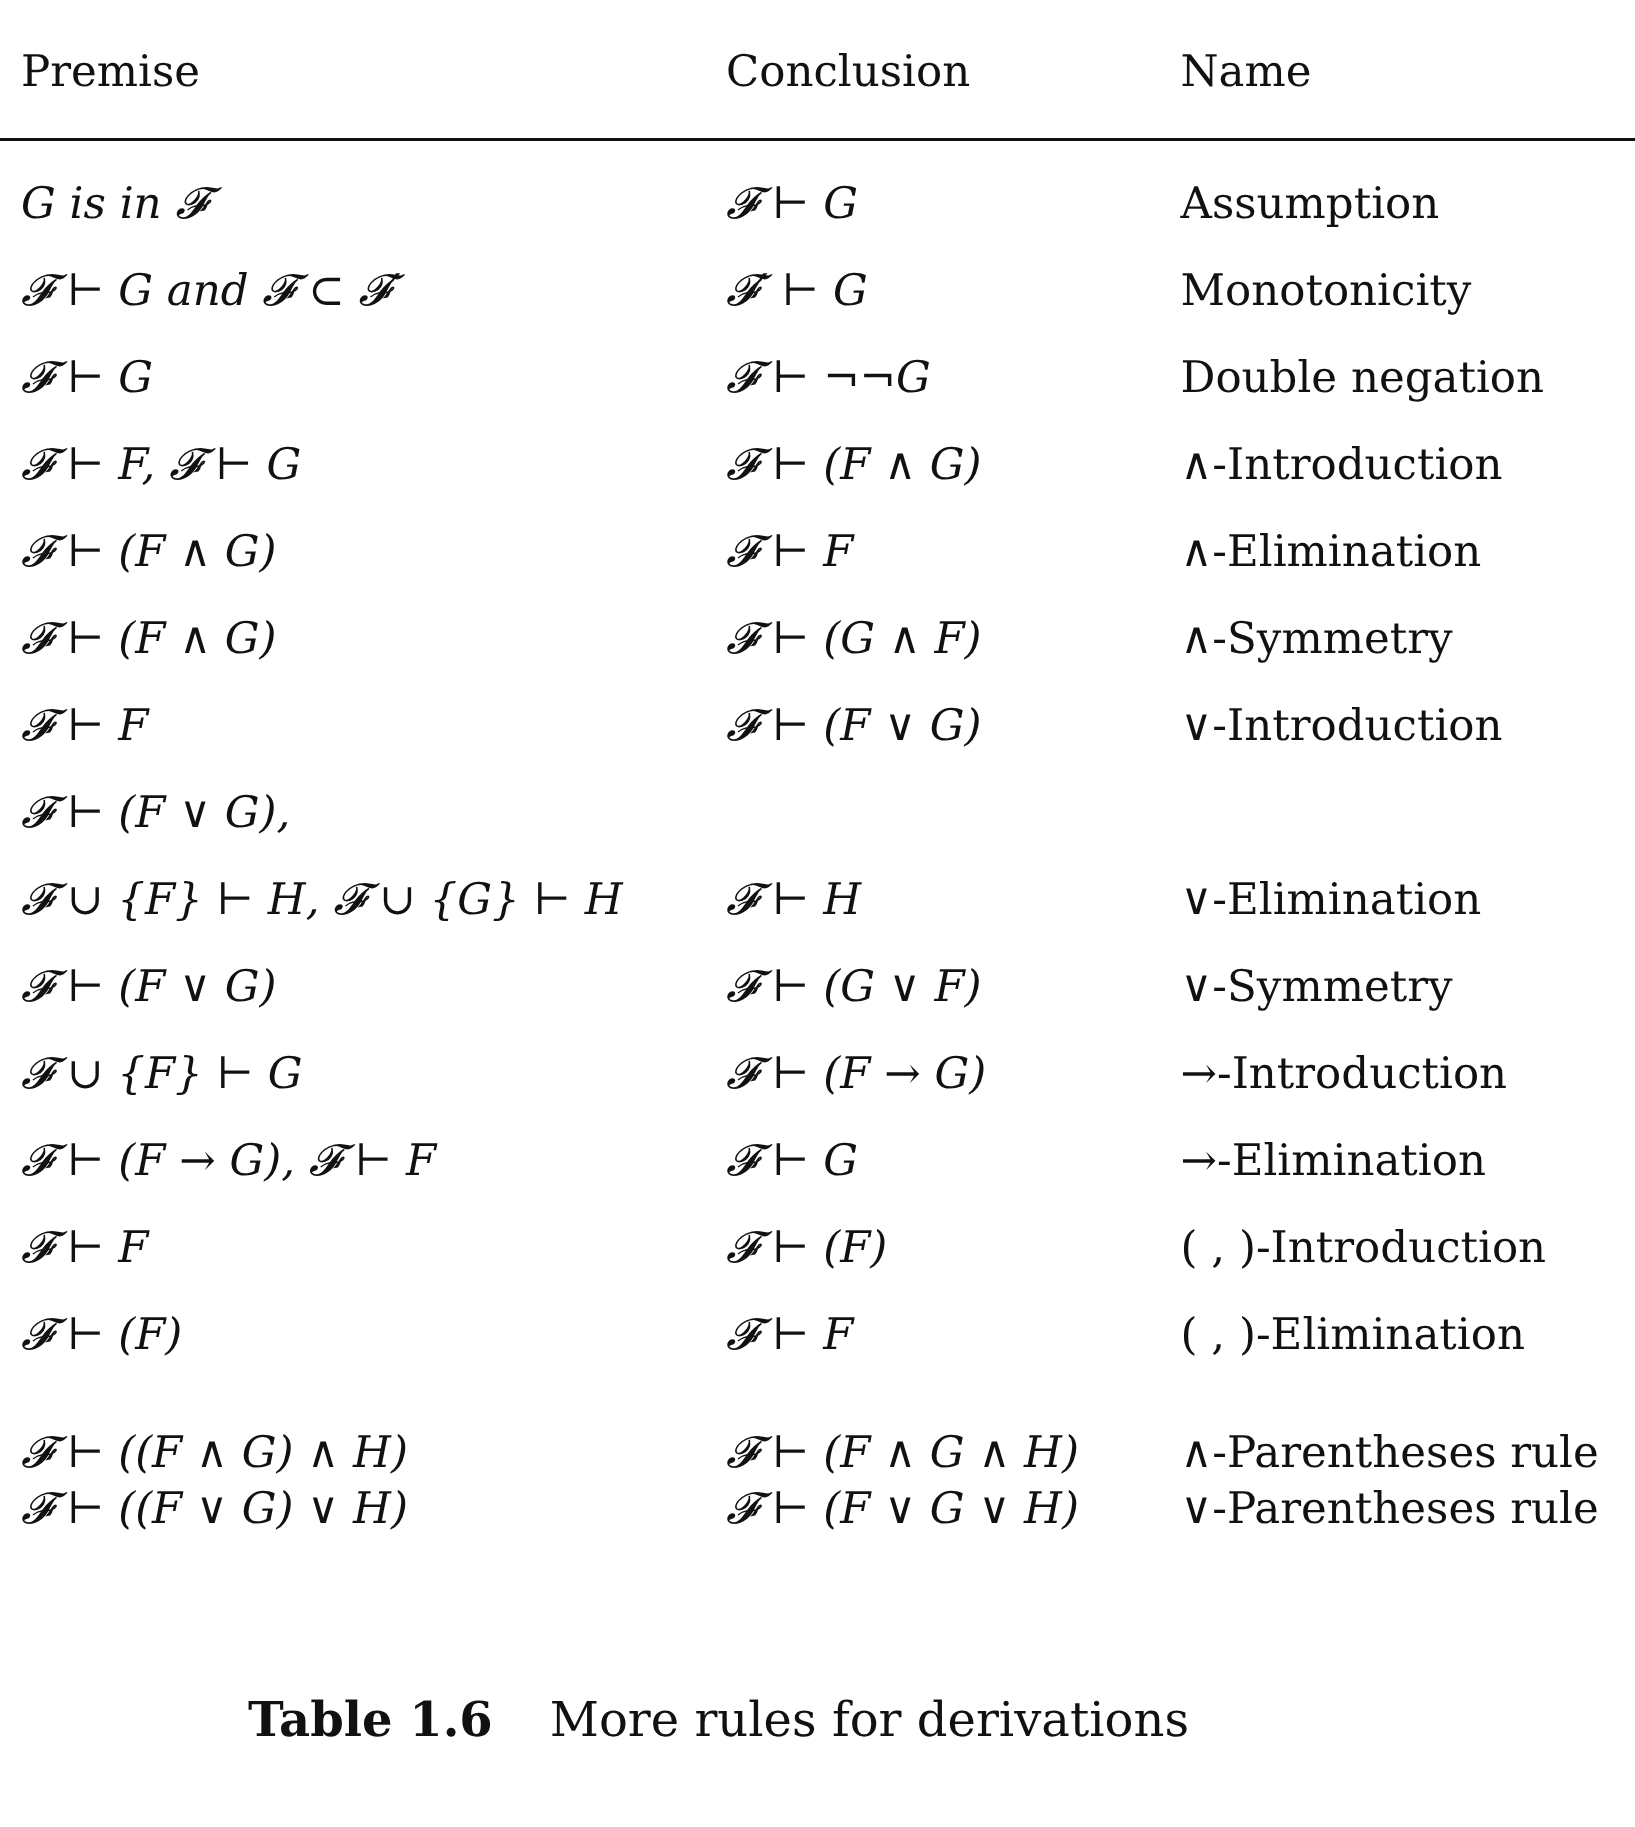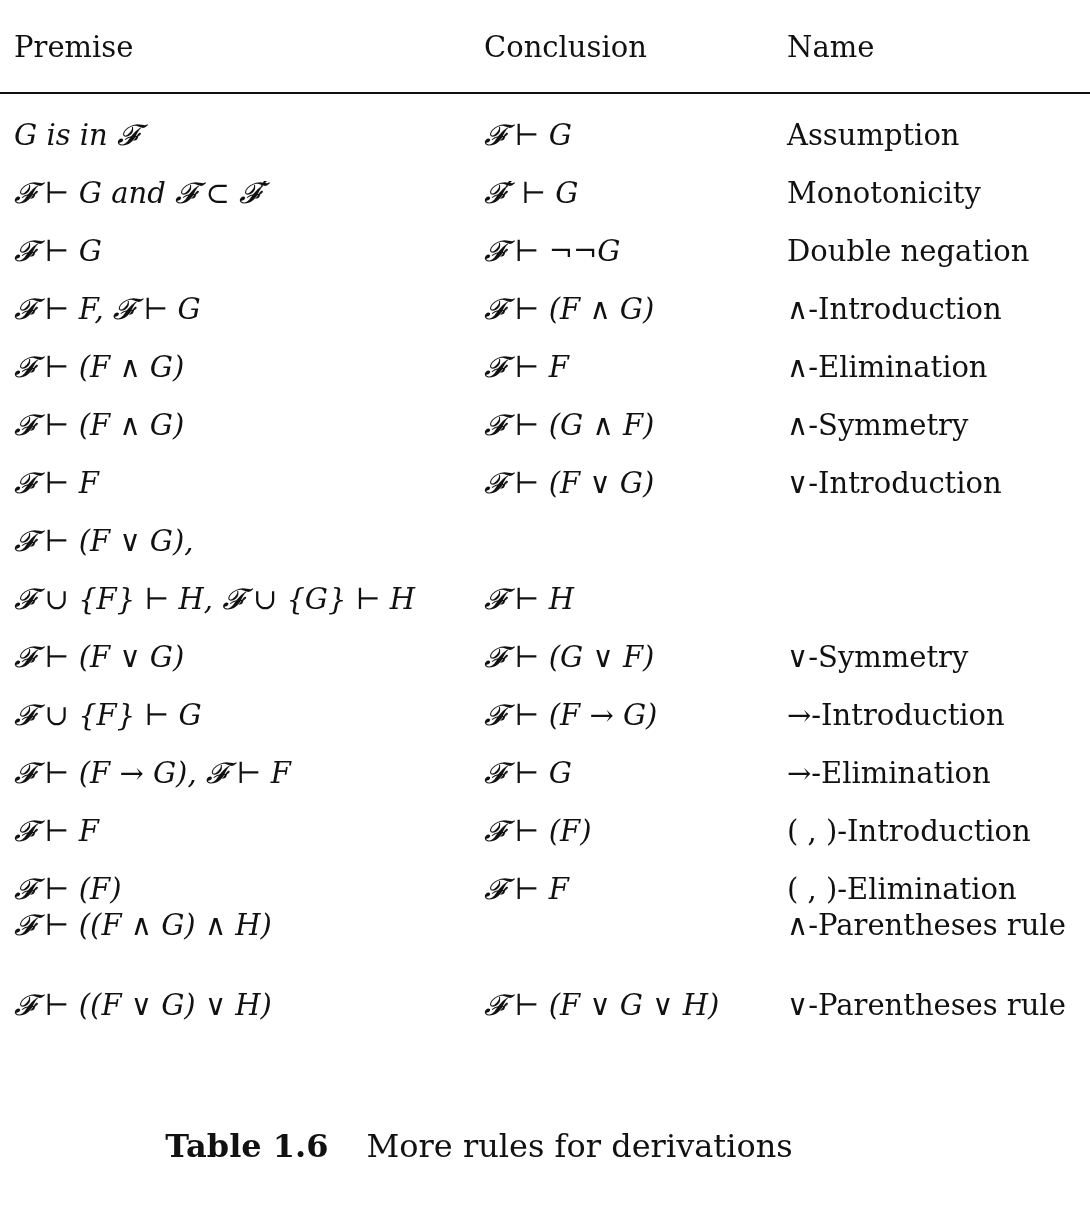--- a/index.html
+++ b/index.html
@@ -62,20 +62,21 @@
       <span class="c3">∨-Introduction</span>
     </div>
     <div class="row" style="top: 524px;">
       <span class="c1">𝓕 ⊢ (F ∨ G),</span>
       <span class="c2"></span>
       <span class="c3"></span>
     </div>
     <div class="row" style="top: 582px;">
       <span class="c1">𝓕 ∪ {F} ⊢ H, 𝓕 ∪ {G} ⊢ H</span>
       <span class="c2">𝓕 ⊢ H</span>
+      <span class="c3">∨-Elimination</span>
     </div>
     <div class="row" style="top: 640px;">
       <span class="c1">𝓕 ⊢ (F ∨ G)</span>
       <span class="c2">𝓕 ⊢ (G ∨ F)</span>
       <span class="c3">∨-Symmetry</span>
     </div>
     <div class="row" style="top: 698px;">
       <span class="c1">𝓕 ∪ {F} ⊢ G</span>
       <span class="c2">𝓕 ⊢ (F → G)</span>
       <span class="c3">→-Introduction</span>
@@ -88,22 +89,23 @@
     <div class="row" style="top: 814px;">
       <span class="c1">𝓕 ⊢ F</span>
       <span class="c2">𝓕 ⊢ (F)</span>
       <span class="c3">( , )-Introduction</span>
     </div>
     <div class="row" style="top: 872px;">
       <span class="c1">𝓕 ⊢ (F)</span>
       <span class="c2">𝓕 ⊢ F</span>
       <span class="c3">( , )-Elimination</span>
     </div>
-    <div class="row" style="top: 908px;">
+    <div class="row" style="top: 951px;">
       <span class="c1">𝓕 ⊢ ((F ∧ G) ∧ H)</span>
+      <span class="c2">𝓕 ⊢ (F ∧ G ∧ H)</span>
       <span class="c3">∧-Parentheses rule</span>
     </div>
     <div class="row" style="top: 988px;">
       <span class="c1">𝓕 ⊢ ((F ∨ G) ∨ H)</span>
       <span class="c2">𝓕 ⊢ (F ∨ G ∨ H)</span>
       <span class="c3">∨-Parentheses rule</span>
     </div>
   </div>
 
 <div class="caption">

